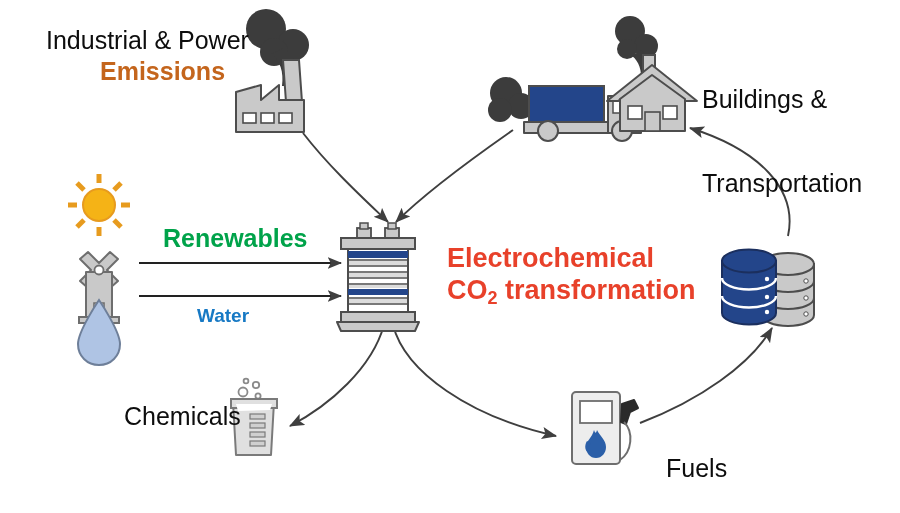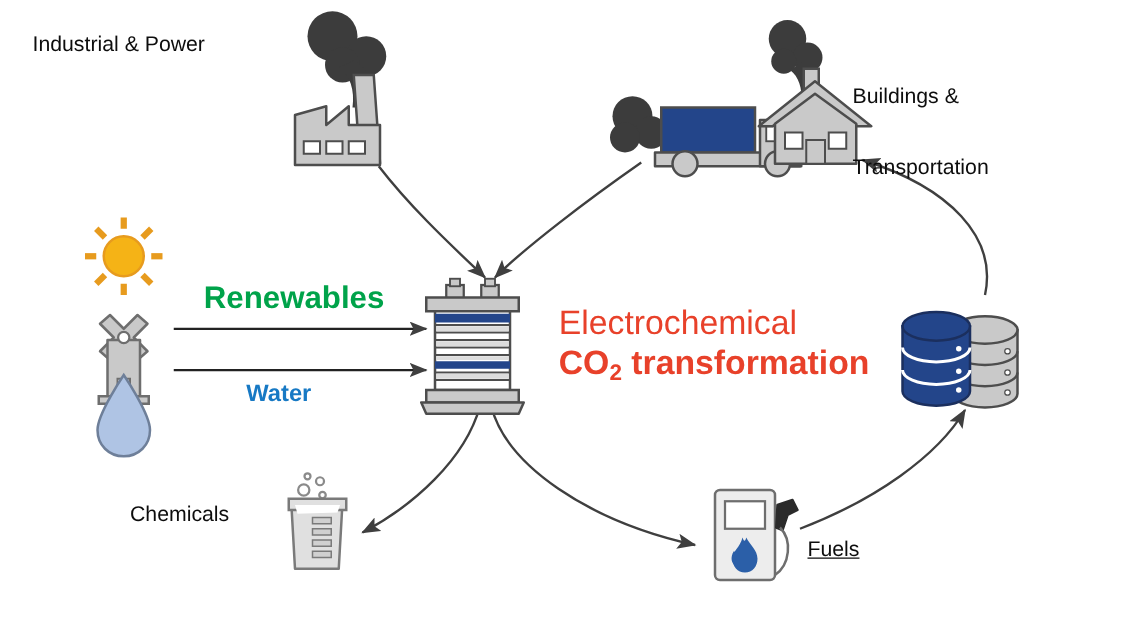--- a/index.html
+++ b/index.html
@@ -24,22 +24,23 @@
     width: 900px;
     height: 513px;
   }
   .lbl {
     position: absolute;
     white-space: pre;
     line-height: 1.12;
   }
   .lbl-plain {
     color: #0d0d0d;
-    font-size: 17px;
+    font-size: 25px;
     font-weight: 400;
+    margin-left: 20px;
   }
   .lbl-bold {
     font-weight: bold;
   }
   #label-industrial-power {
     left: 26px;
     top: 26px;
     text-align: left;
   }
   #label-emissions {
@@ -62,42 +63,41 @@
   #label-water {
     left: 197px;
     top: 305px;
     font-size: 19px;
     font-weight: bold;
   }
   #label-center-line1 {
     left: 447px;
     top: 243px;
     font-size: 27px;
-    font-weight: normal;
+    font-weight: bold;
   }
   #label-center-line2 {
     left: 447px;
     top: 275px;
     font-size: 27px;
     font-weight: bold;
   }
   #label-center-line2 sub {
     font-size: 18px;
     vertical-align: baseline;
     position: relative;
     top: 5px;
   }
   #label-chemicals {
     left: 104px;
     top: 402px;
   }
   #label-fuels {
     left: 646px;
-    top: 430px;
-    text-decoration: underline;
+    top: 454px;
   }
 </style>
 </head>
 <body>
 
 <div id="stage">
 
   <svg id="diagram-svg" viewBox="0 0 900 513">
     <defs>
       <marker id="arrowhead" markerWidth="9" markerHeight="9" refX="7.4" refY="3.2" orient="auto" markerUnits="strokeWidth">
@@ -284,20 +284,21 @@
       <path d="M597,430 C600,436 606,440 606,447 C606,453 602,458 596,458 C590,458 586,453 586,447 C586,441 592,438 594,430 C595,433 596,434 597,430 Z" fill="#2B5FA8"></path>
       <path d="M591,443 C588,447 587,450 589,453 C585,451 584,446 587,441 Z" fill="#2B5FA8"></path>
 
       <path d="M622,404 L634,400 L638,408 L630,412 L626,424 L621,422 Z" fill="#2b2b2b" stroke="#2b2b2b" stroke-width="2" stroke-linejoin="round"></path>
       <path d="M624,422 C634,432 632,452 620,460" fill="none" stroke="#6E6E6E" stroke-width="2"></path>
     </g>
   </svg>
 
   <div class="lbl lbl-plain" id="label-industrial-power">Industrial &amp; Power</div>
 
+  <div class="lbl lbl-bold" id="label-emissions" style="color:#C4651C;">Emissions</div>
 
   <div class="lbl lbl-plain" id="label-buildings-transportation">
     <div>Buildings &amp;</div>
     <div>Transportation</div>
   </div>
 
   <div class="lbl lbl-bold" id="label-renewables" style="color:#00A34A;">Renewables</div>
 
   <div class="lbl lbl-bold" id="label-water" style="color:#1779C4;">Water</div>
 

